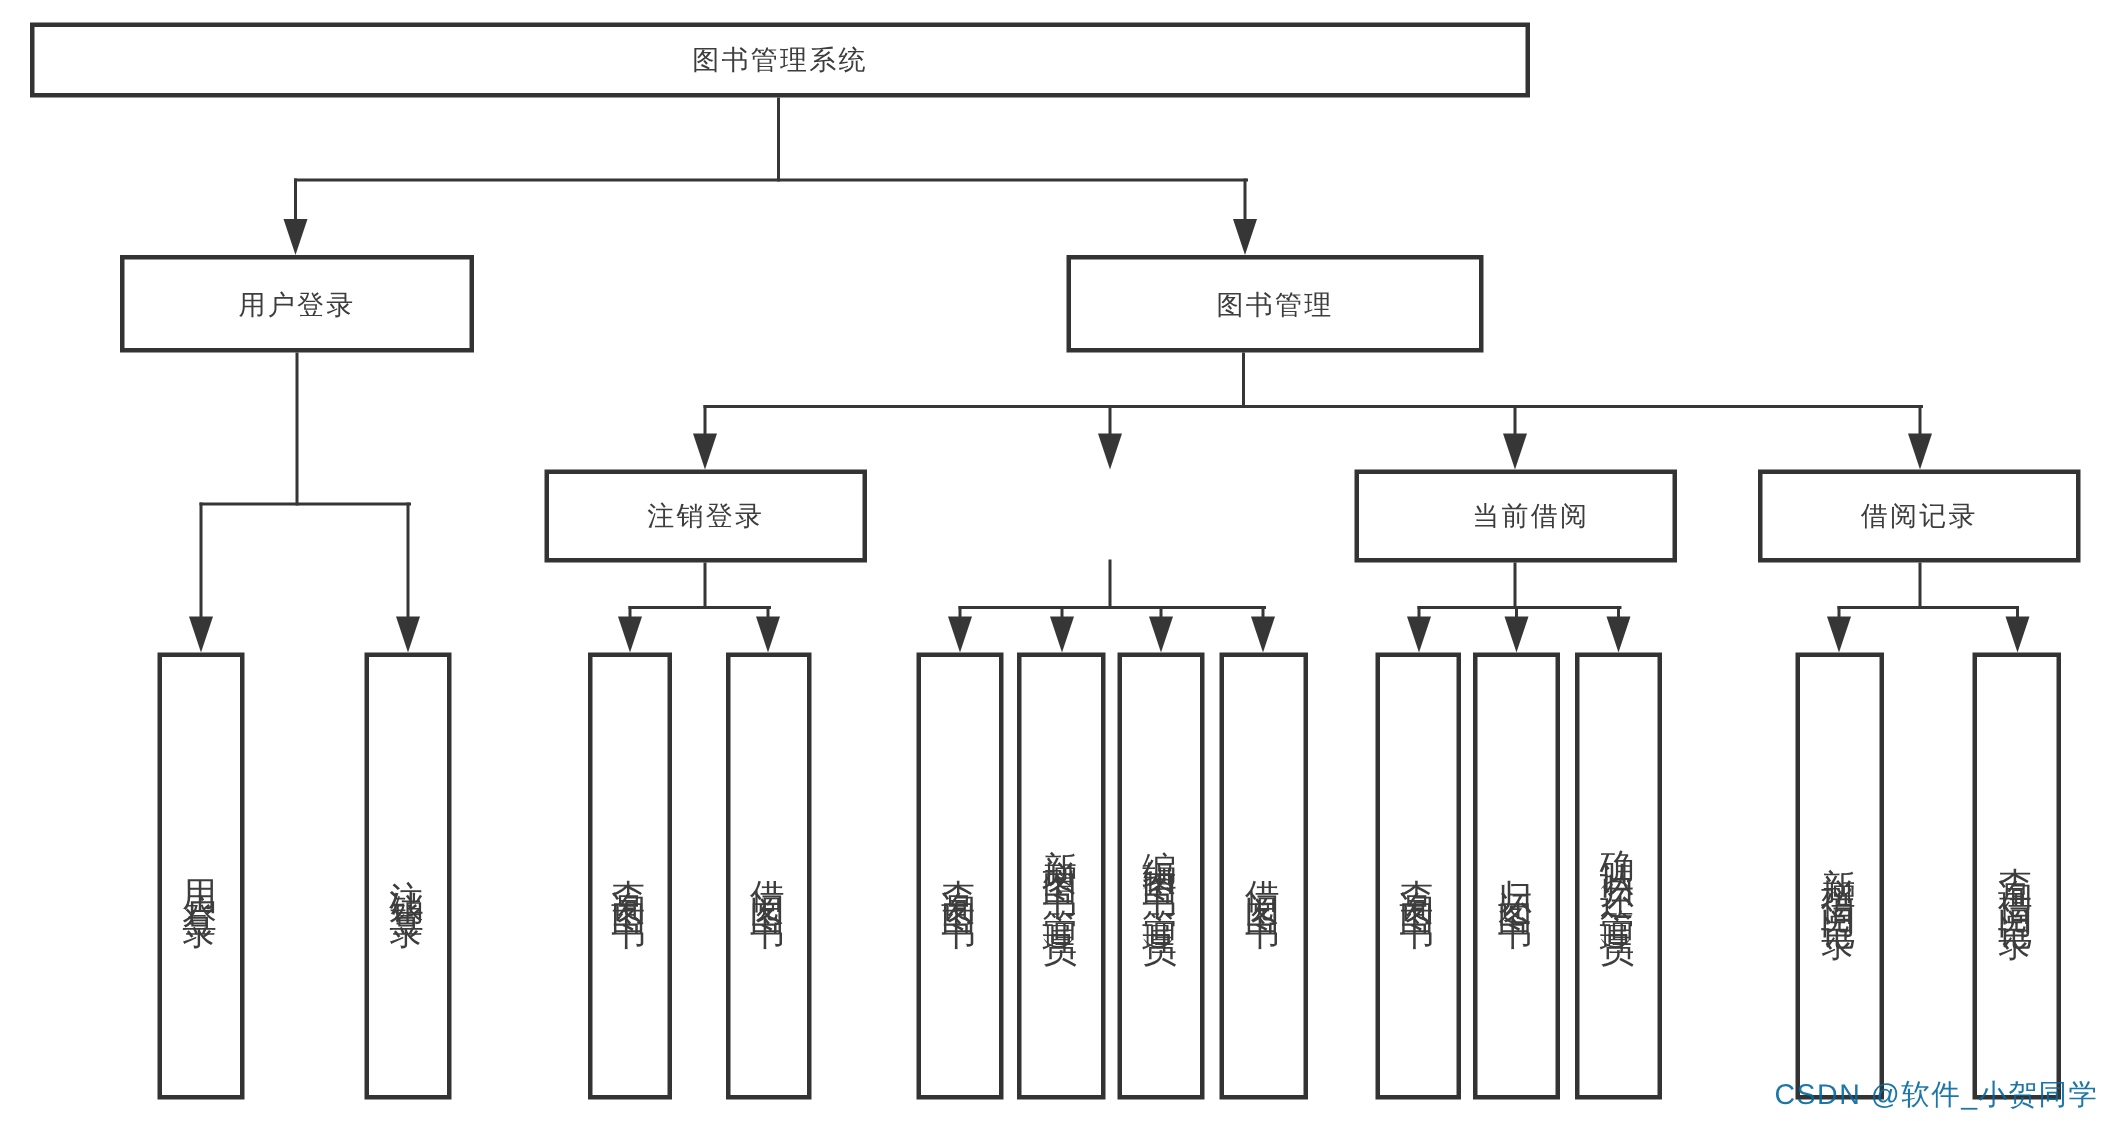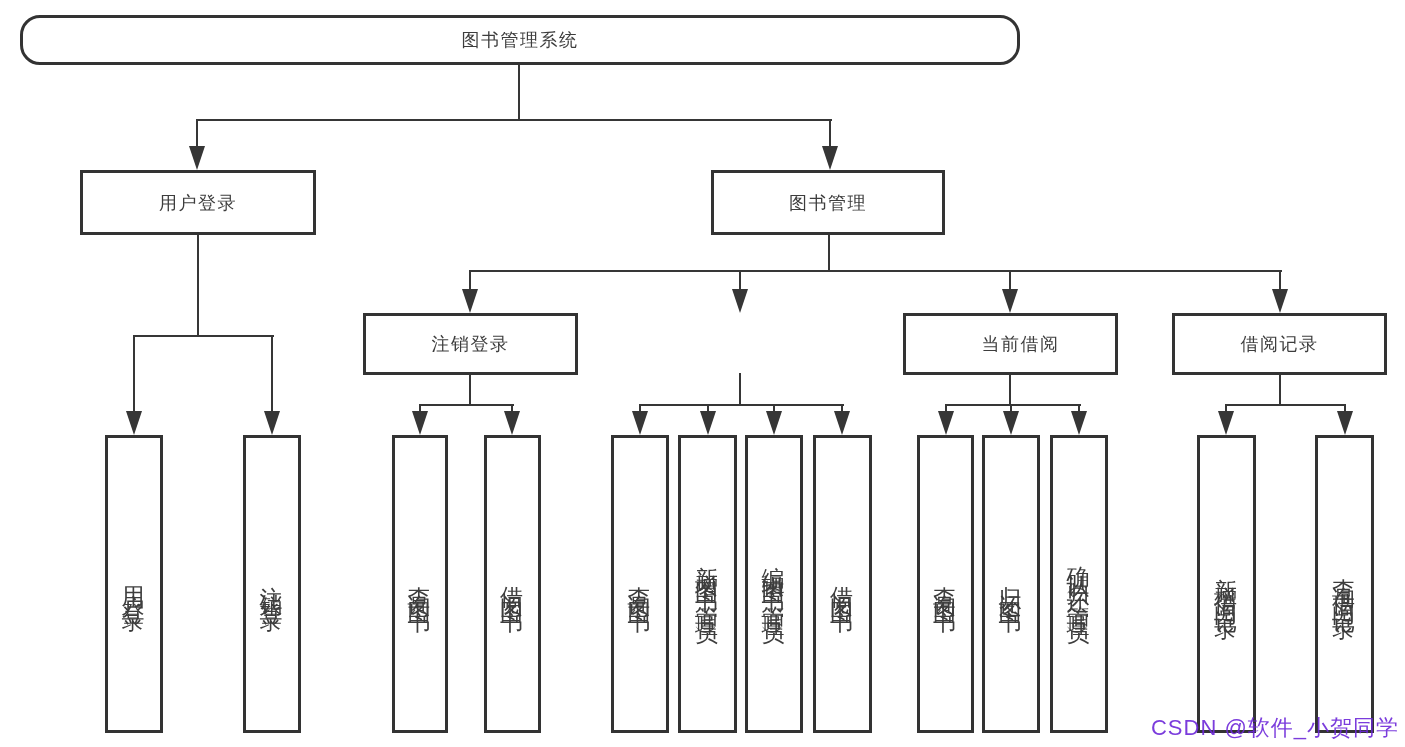--- a/index.html
+++ b/index.html
@@ -57,43 +57,43 @@
     height: 0;
     border-left: 8px solid transparent;
     border-right: 8px solid transparent;
     border-top: 24px solid #363636;
     z-index: 1;
   }
   .watermark {
     position: absolute;
     right: 6px;
     bottom: 4px;
-    font-size: 22px;
-    color: #6d28d9;
+    font-size: 19px;
+    color: #0369a1;
     letter-spacing: 1px;
     z-index: 3;
     opacity: 0.9;
   }
 </style>
 </head>
 <body>
 
 <div id="canvas">
 
-  <div class="hbox" style="left:20px; top:15px; width:1000px; height:50px;border-radius:20px;">图书管理系统</div>
+  <div class="hbox" style="left:20px; top:15px; width:1000px; height:50px;">图书管理系统</div>
 
   <div class="vline" style="left:518px; top:63px; width:2px; height:58px;"></div>
   <div class="hline" style="left:196px; top:119px; width:636px; height:2px;"></div>
   <div class="vline" style="left:196px; top:119px; width:2px; height:30px;"></div>
   <div class="arrow" style="left:189px; top:146px;"></div>
   <div class="vline" style="left:829px; top:119px; width:2px; height:30px;"></div>
   <div class="arrow" style="left:822px; top:146px;"></div>
 
   <div class="hbox" style="left:80px; top:170px; width:236px; height:65px;">用户登录</div>
-  <div class="hbox" style="left:711px; top:170px; width:234px; height:65px;">图书管理</div>
+  <div class="hbox" style="left:711px; top:170px; width:278px; height:65px;">图书管理</div>
 
   <div class="vline" style="left:197px; top:233px; width:2px; height:104px;"></div>
   <div class="hline" style="left:133px; top:335px; width:141px; height:2px;"></div>
   <div class="vline" style="left:133px; top:335px; width:2px; height:78px;"></div>
   <div class="arrow" style="left:126px; top:411px;"></div>
   <div class="vline" style="left:271px; top:335px; width:2px; height:78px;"></div>
   <div class="arrow" style="left:264px; top:411px;"></div>
 
   <div class="vline" style="left:828px; top:233px; width:2px; height:39px;"></div>
   <div class="hline" style="left:469px; top:270px; width:813px; height:2px;"></div>

